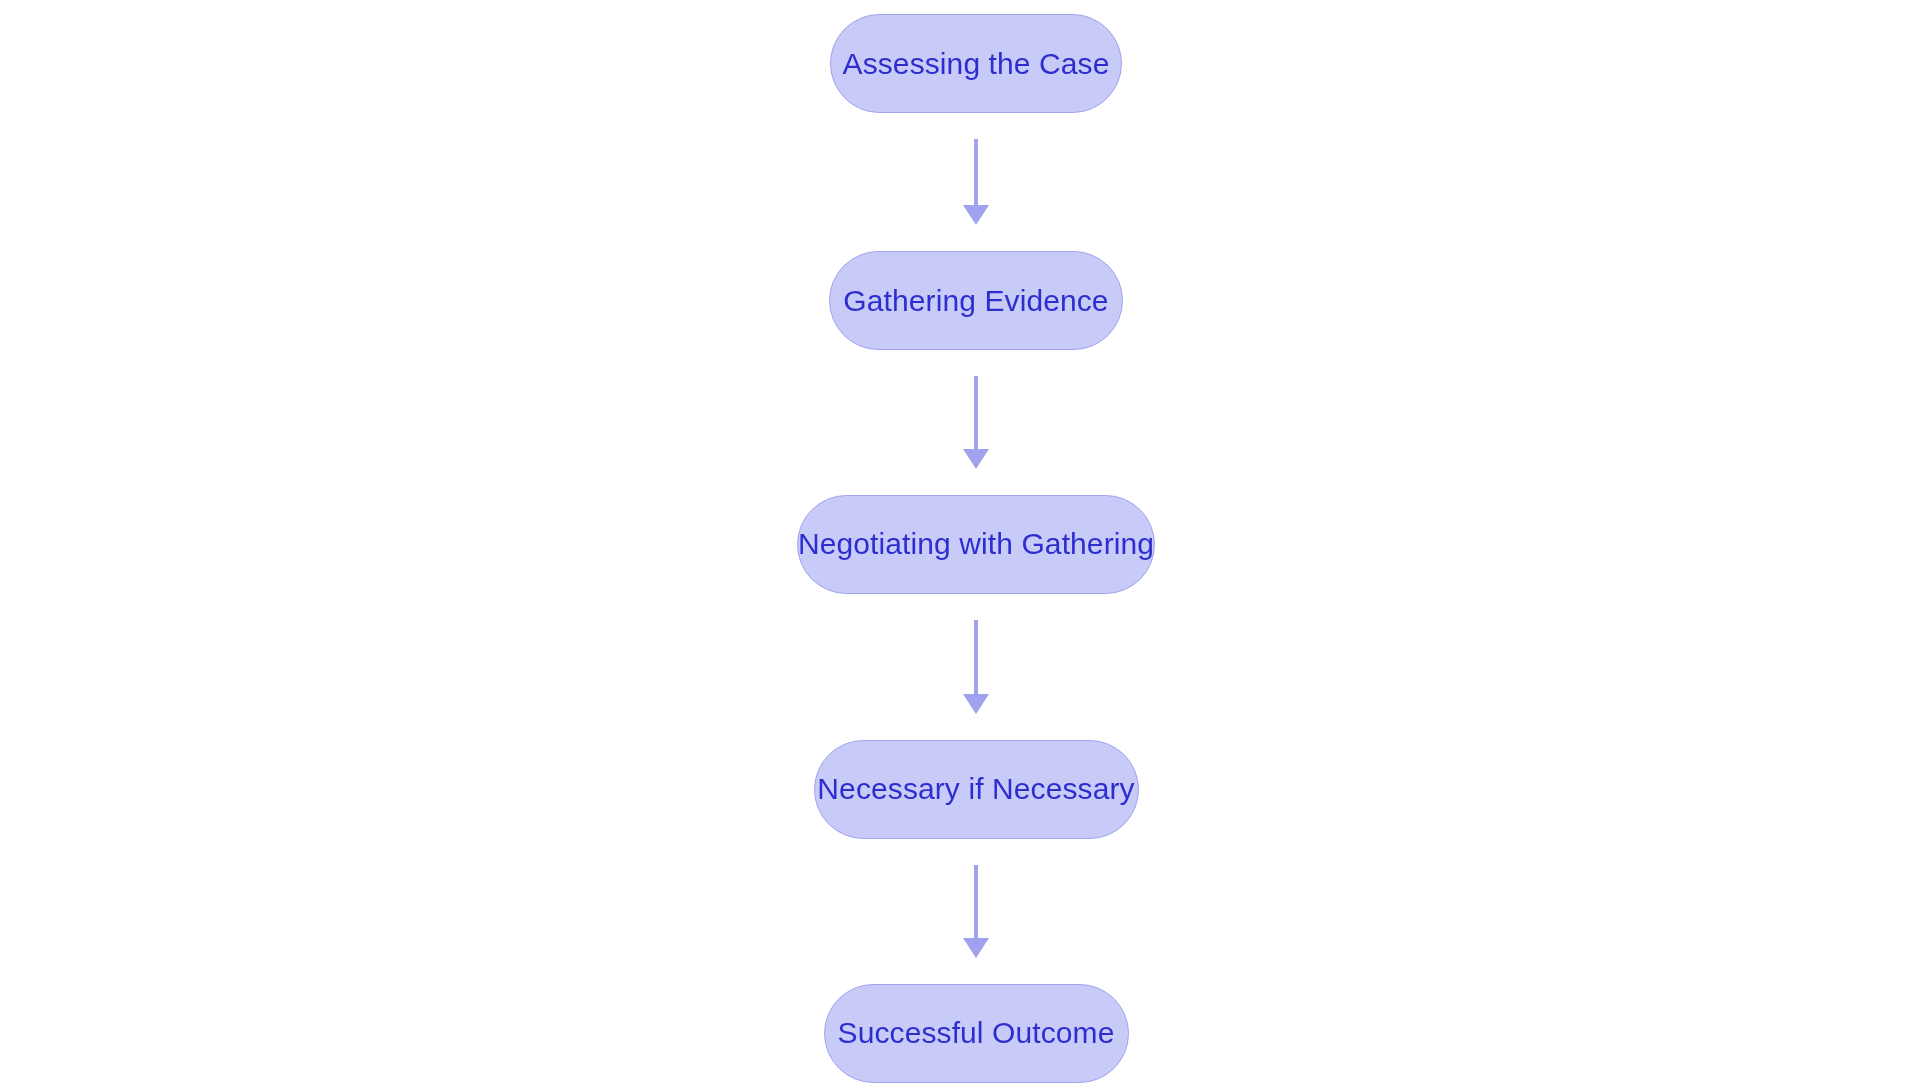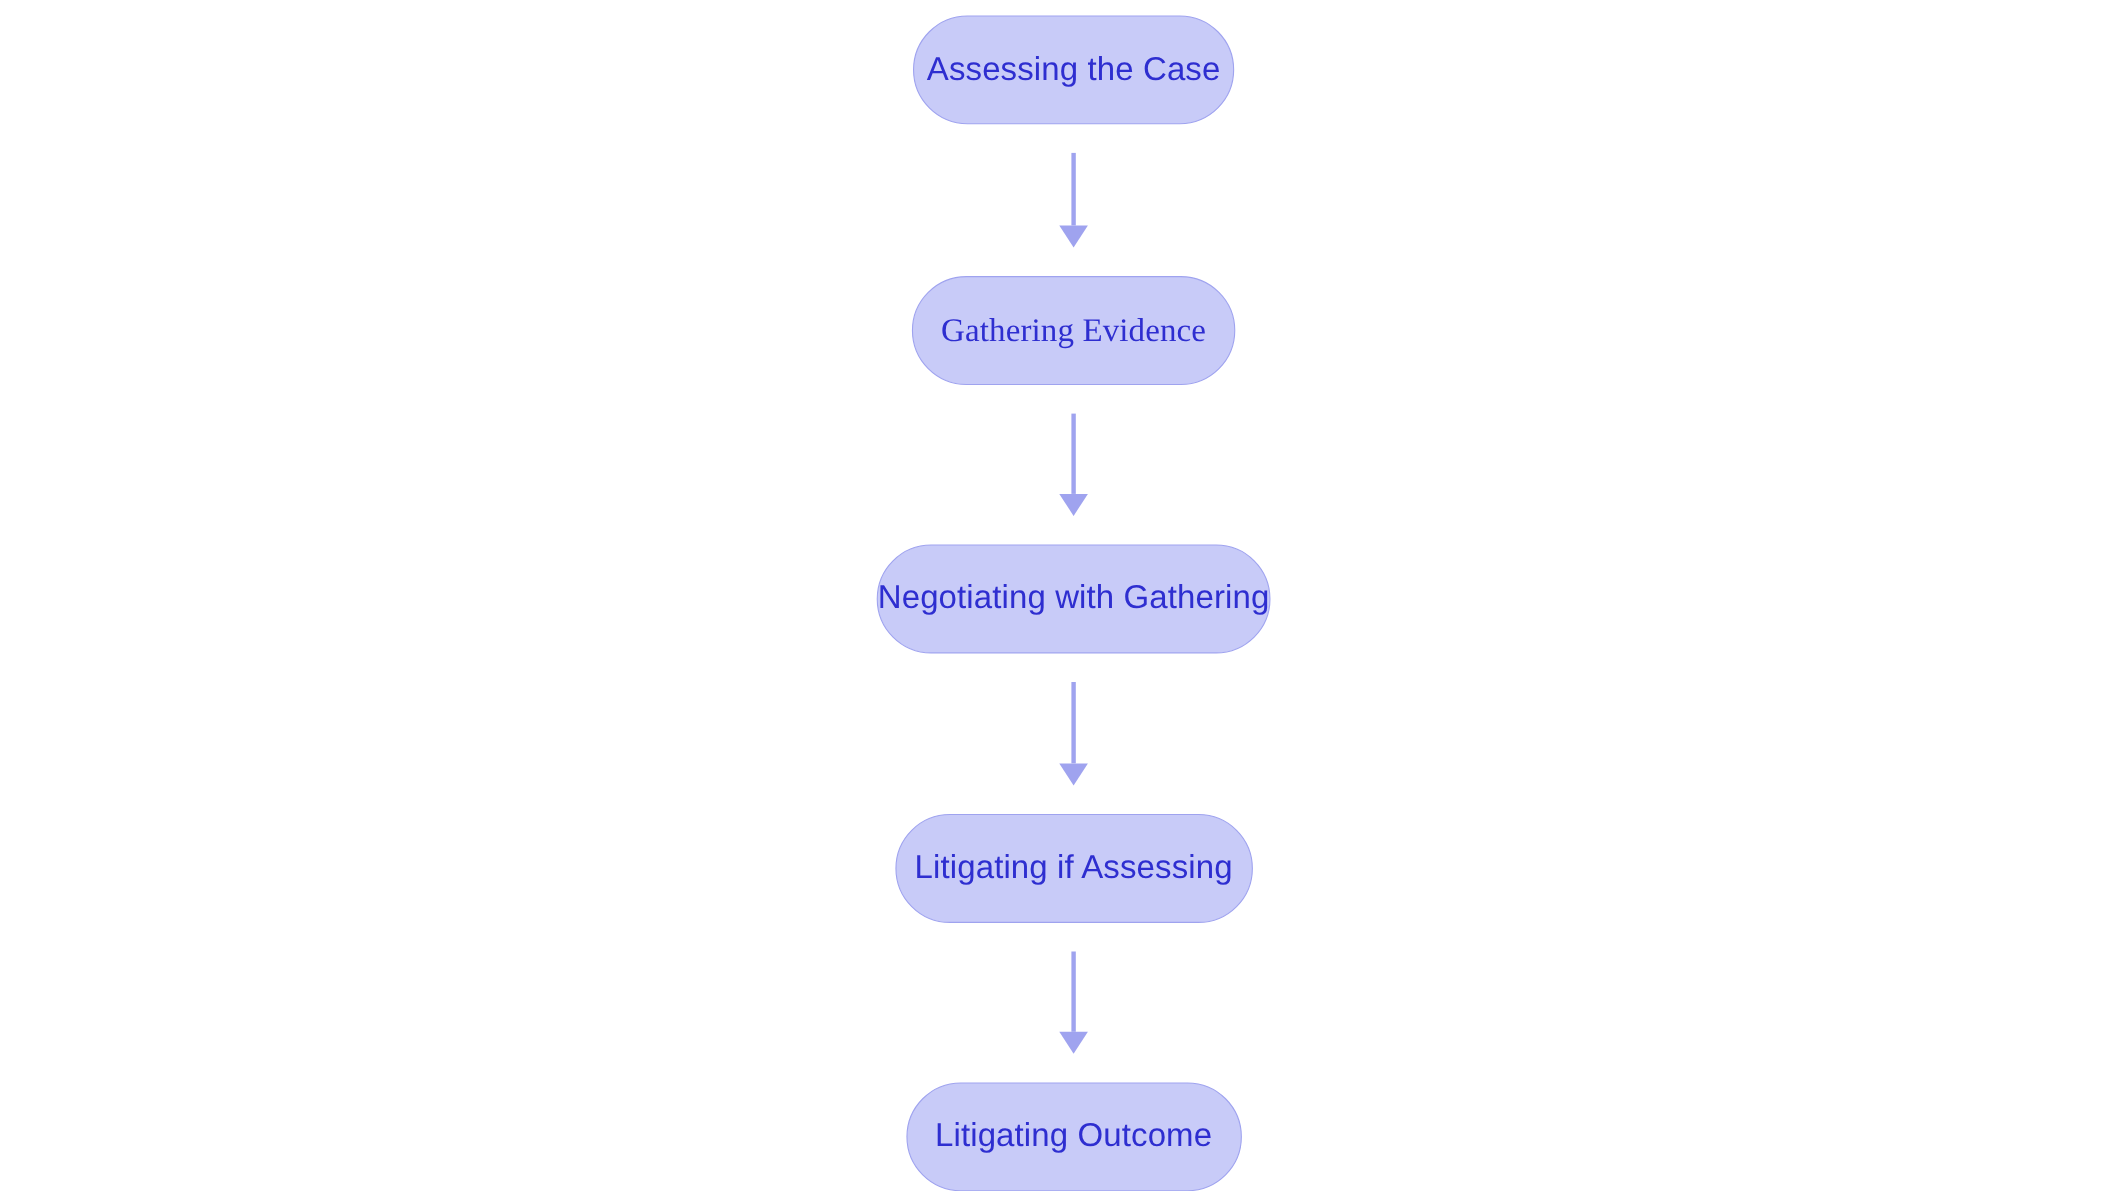--- a/index.html
+++ b/index.html
@@ -64,21 +64,21 @@
   .connector .head {
     width: 0;
     height: 0;
     border-left: 13px solid transparent;
     border-right: 13px solid transparent;
     border-top: 20px solid #9fa3ef;
     flex: 0 0 auto;
   }
   
   .w1 { width: 292px; }
-  .w2 { width: 294px; font-family: Liberation Serif, serif; }
+  .w2 { width: 294px; }
   .w3 { width: 358px; }
   .w4 { width: 325px; }
   .w5 { width: 305px; }
 
   .n1 { margin-top: 14px; }
   .c1 { height: 107px; }
   .c2 { height: 115px; }
   .c3 { height: 117px; }
   .c4 { height: 116px; }
 </style>
@@ -109,26 +109,26 @@
     <div class="node w3">
       <span class="node-label">Negotiating with Gathering</span>
     </div>
 
     <div class="connector c3">
       <div class="stem"></div>
       <div class="head"></div>
     </div>
 
     <div class="node w4">
-      <span class="node-label">Litigating if Assessing</span>
+      <span class="node-label">Necessary if Necessary</span>
     </div>
 
     <div class="connector c4">
       <div class="stem"></div>
       <div class="head"></div>
     </div>
 
     <div class="node w5">
-      <span class="node-label">Litigating Outcome</span>
+      <span class="node-label">Successful Outcome</span>
     </div>
 
   </div>
 </div>
 
 </body></html>

